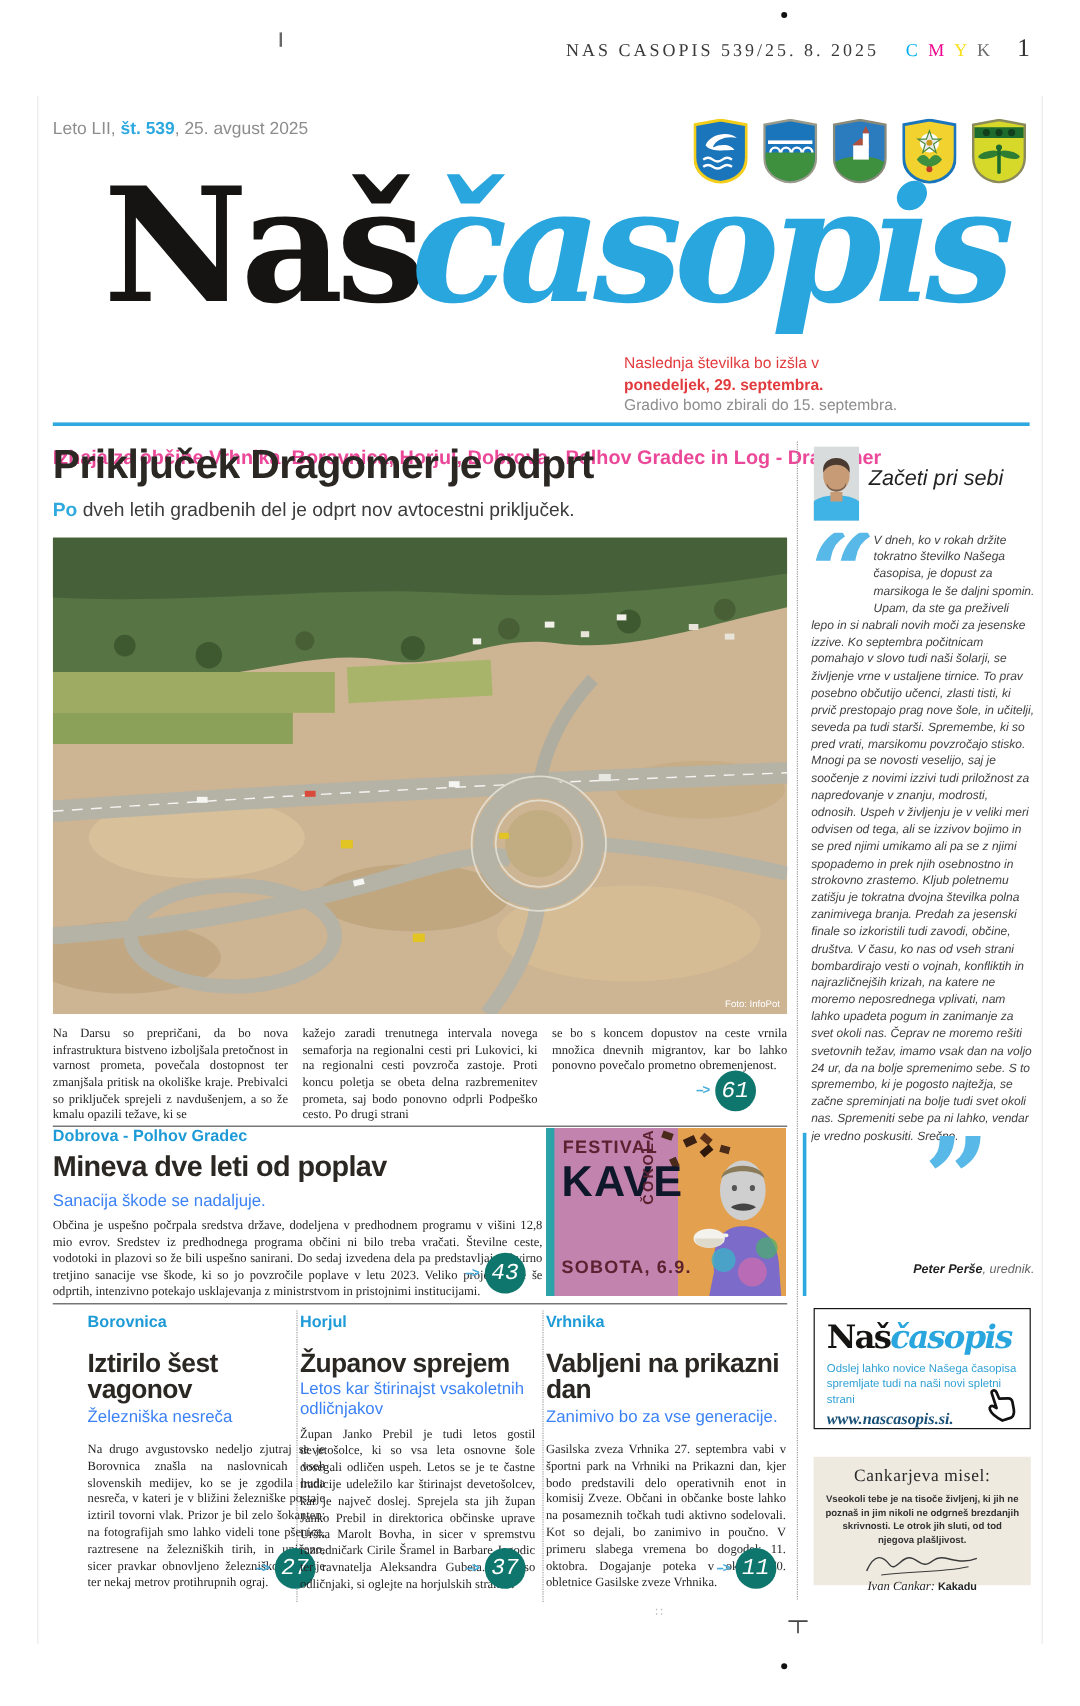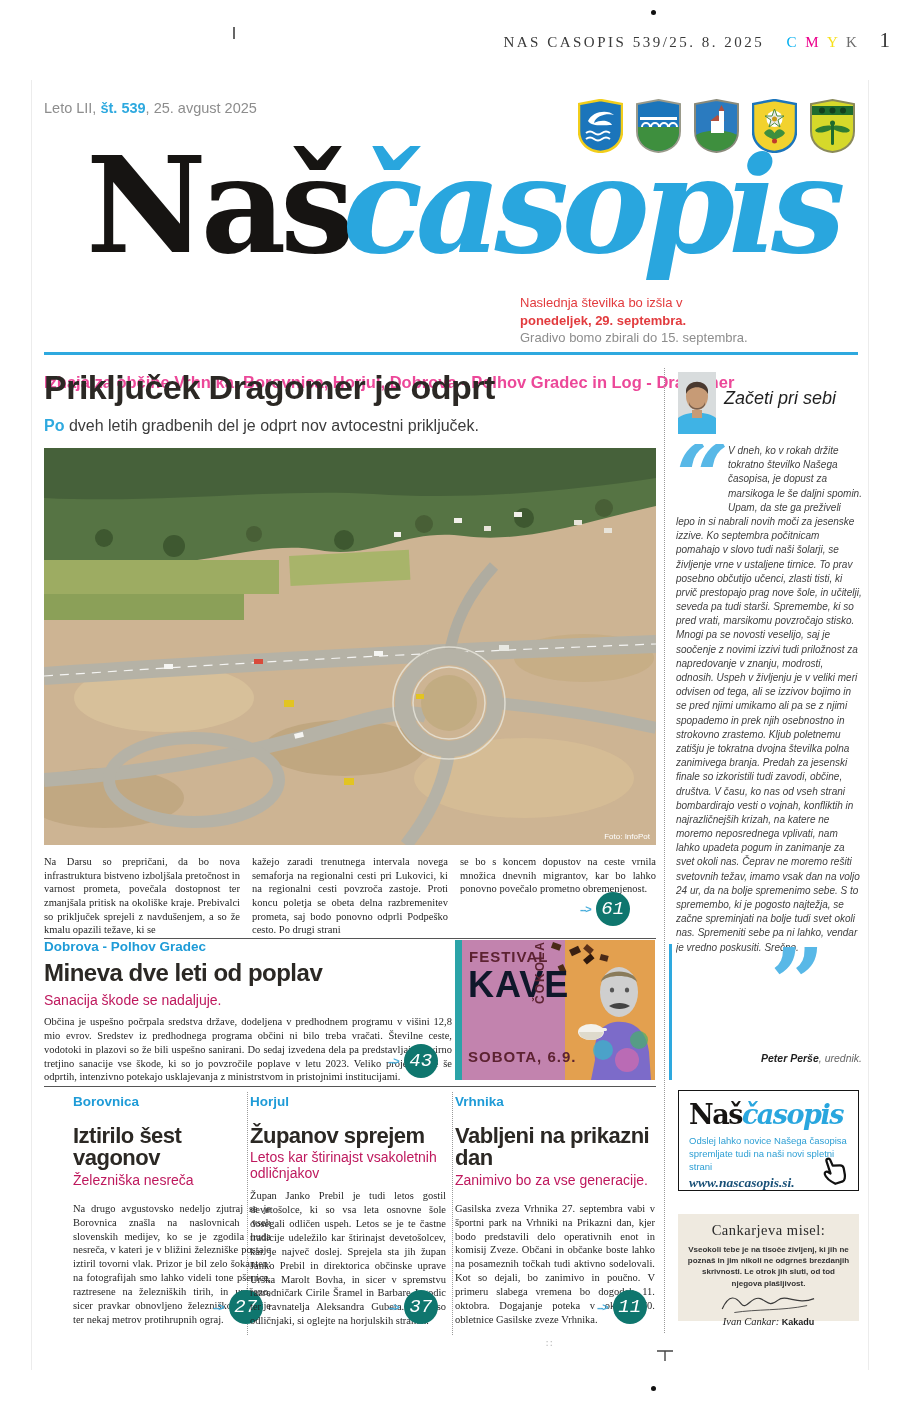--- a/index.html
+++ b/index.html
@@ -1,21 +1,21 @@
 <!DOCTYPE html>
 <html><head>
 <meta charset="utf-8">
 <style>
   html,body{margin:0;padding:0;background:#fff;}
   .page{position:relative;width:900px;height:1422px;background:#fff;overflow:hidden;
         font-family:"Liberation Sans",sans-serif;color:#222;}
   .edge{position:absolute;top:80px;height:1290px;width:1px;background:#ececec;}
   .abs{position:absolute;}
   
-  .printhead{position:absolute;top:28px;left:440px;width:450px;text-align:right;
+  .printhead{position:absolute;top:28px;left:440px;width:450px;text-align:center;
     font-family:"Liberation Serif",serif;font-size:15px;letter-spacing:2.5px;color:#3a3a3a;}
   .printhead .cmyk span{font-weight:400;}
   .pagenum{font-size:21px;letter-spacing:0;margin-left:14px;color:#333;}
   .tick{position:absolute;left:233px;top:27px;width:2px;height:12px;background:#666;}
   .dot{position:absolute;left:651px;width:5px;height:5px;border-radius:50%;background:#111;}
   
   .issueline{position:absolute;left:44px;top:100px;font-size:14.5px;color:#8d8d8d;}
   .issueline b{color:#2EA9DF;}
   .crests{position:absolute;left:578px;top:99px;display:flex;gap:13px;}
   
@@ -43,21 +43,21 @@
   .thinrule{position:absolute;left:44px;height:1px;background:#555;width:612px;}
   
   .ref{position:absolute;display:flex;align-items:center;gap:5px;}
   .ref .arrow{color:#4AAEDC;font-size:11px;letter-spacing:-1px;font-weight:700;}
   .ref .circ{width:34px;height:34px;border-radius:50%;background:#0f766e;color:#fff;
       display:flex;align-items:center;justify-content:center;font-family:Liberation Mono, monospace;
       font-style:italic;font-size:19px;}
   
   .seclabel{font-size:13.5px;font-weight:700;color:#1E9BD7;}
   .sechead{font-size:24px;font-weight:700;letter-spacing:-0.5px;color:#2b2824;line-height:1.02;}
-  .secsub{font-size:14px;color:#be185d;}
+  .secsub{font-size:14px;color:#3b82f6;}
   .secbody{font-family:"Liberation Serif",serif;font-size:10.5px;line-height:1.32;
       text-align:justify;color:#262626;}
   .colblock{position:absolute;top:1094px;}
   .colblock .sechead{font-size:22px;margin:16px 0 2px;}
   .colblock .secbody{margin-top:14px;}
   .vdotted{position:absolute;border-left:1px dotted #9a9a9a;width:0;}
   .bluebar{position:absolute;left:669px;top:944px;width:3px;height:136px;background:#2EA9DF;}
   
   .editorial{position:absolute;left:676px;top:368px;width:186px;height:706px;}
   .edtitle{position:absolute;left:48px;top:20px;font-style:italic;font-size:18px;color:#1f1f1f;}

